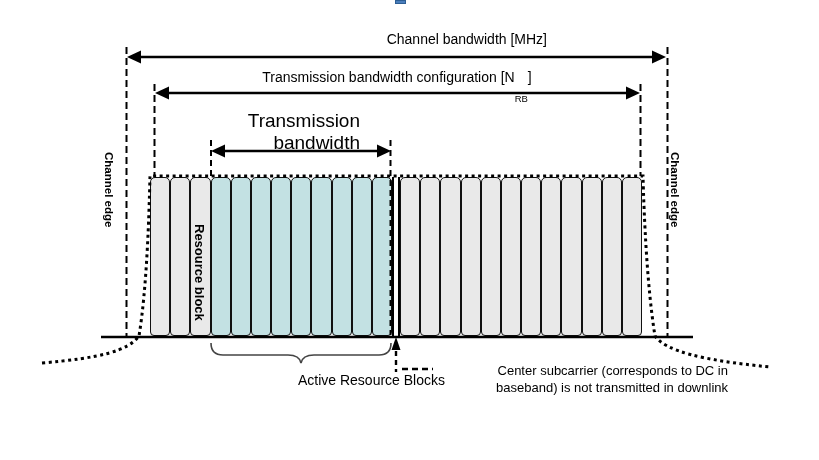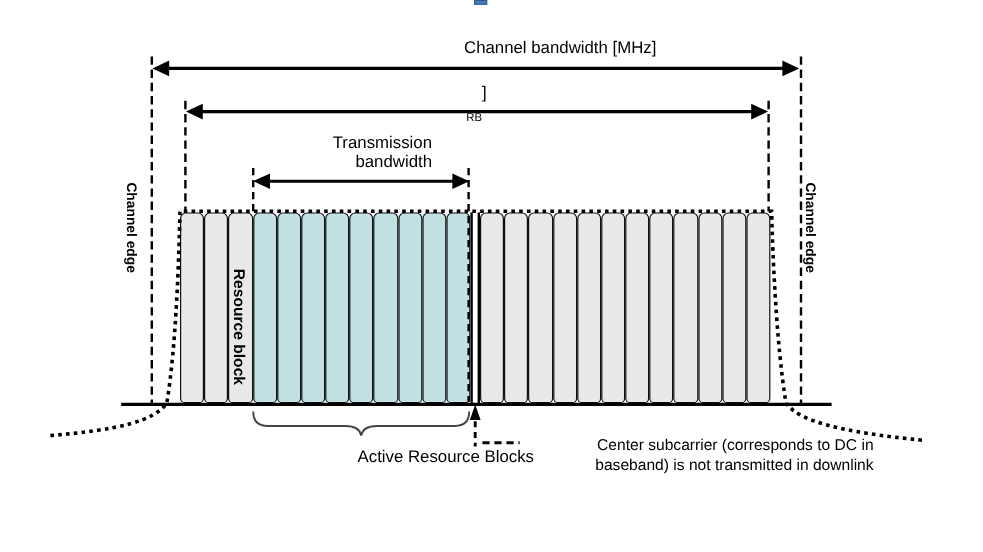--- a/index.html
+++ b/index.html
@@ -4,21 +4,21 @@
 <style>
   html,body{margin:0;padding:0;background:#fff;}
   .canvas{
     position:relative;width:819px;height:460px;background:#fff;overflow:hidden;
     font-family:"Liberation Sans",sans-serif;color:#000;
   }
   .lbl{position:absolute;font-weight:normal;text-align:right;line-height:1.15;}
   .lbl-channel-bw{left:247px;top:31px;width:300px;font-size:14px;}
   .lbl-txcfg{left:197px;top:69px;width:400px;font-size:14px;display:flex;justify-content:center;align-items:flex-start;white-space:nowrap;}
   .lbl-txcfg .sub{font-size:9.5px;position:relative;top:6px;margin-top:19px;}
-  .lbl-txbw{left:240px;top:110px;width:120px;font-size:14px;}
+  .lbl-txbw{left:240px;top:110px;width:120px;font-size:19px;}
   .vert{position:absolute;writing-mode:vertical-rl;font-weight:bold;font-size:11.5px;white-space:nowrap;}
   .vert-left{left:103px;top:152px;}
   .vert-right{left:669px;top:152px;}
   .lbl-resblock{
     position:absolute;writing-mode:vertical-rl;font-weight:bold;font-size:13px;
     left:167px;top:224px;height:118px;width:42px;line-height:1.5;text-align:left;
   }
   .lbl-active{left:181px;top:372px;width:264px;font-size:14px;}
   .lbl-center-note{left:472px;top:363px;width:256px;font-size:13px;line-height:1.3;}
   .block-row{
@@ -118,20 +118,21 @@
       <polygon points="396,337 391.5,350 400.5,350" stroke="none"></polygon>
       <line x1="396" y1="351" x2="396" y2="372" stroke-width="2.4" stroke-dasharray="5,4"></line>
       <line x1="402" y1="369" x2="433" y2="369" stroke-width="2.4" stroke-dasharray="6,4"></line>
     </g>
   </svg>
 
   <div class="text-layer">
     <div class="lbl lbl-channel-bw">Channel bandwidth [MHz]</div>
 
     <div class="lbl lbl-txcfg">
+      <span>Transmission bandwidth configuration [N</span>
         <span class="sub">RB</span>
         <span>]</span>
     </div>
 
     <div class="lbl lbl-txbw">Transmission bandwidth</div>
 
     <div class="vert vert-left">Channel edge</div>
     <div class="vert vert-right">Channel edge</div>
 
     <div class="lbl-resblock">Resource block</div>

